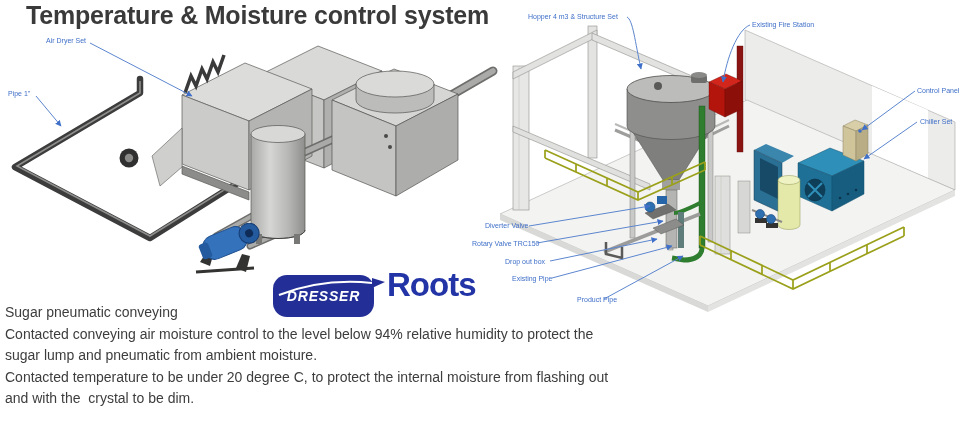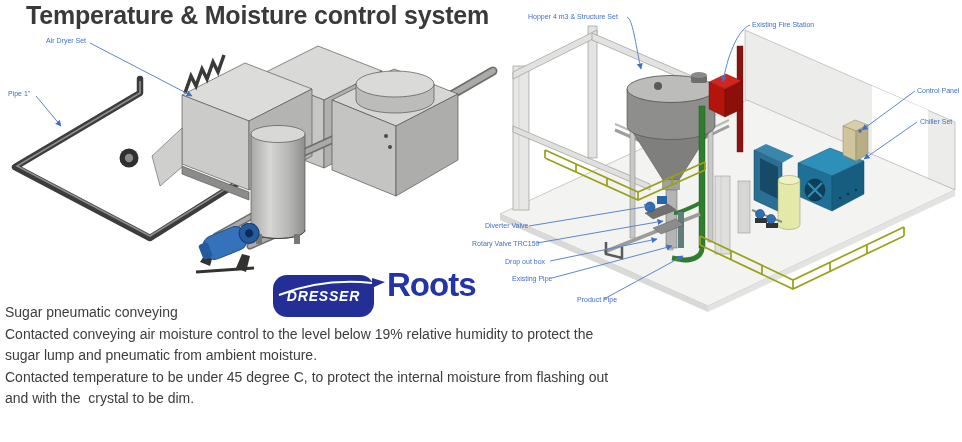--- a/index.html
+++ b/index.html
@@ -254,19 +254,19 @@
     <svg class="swoosh" width="101" height="28">
       <path d="M6,20 Q50,3 99,8" stroke="#ffffff" stroke-width="2" fill="none"></path>
     </svg>
     <span>DRESSER</span>
   </div>
   <div class="badge-tail"></div>
   <span class="roots">Roots</span>
 
   <div class="desc">
     <div>Sugar pneumatic conveying</div>
-    <div>Contacted conveying air moisture control to the level below 19% relative humidity to protect the</div>
+    <div>Contacted conveying air moisture control to the level below 94% relative humidity to protect the</div>
     <div>sugar lump and pneumatic from ambient moisture.</div>
-    <div>Contacted temperature to be under 45 degree C, to protect the internal moisture from flashing out</div>
+    <div>Contacted temperature to be under 20 degree C, to protect the internal moisture from flashing out</div>
     <div>and with the  crystal to be dim.</div>
   </div>
 
 </div>
 
 </body></html>

